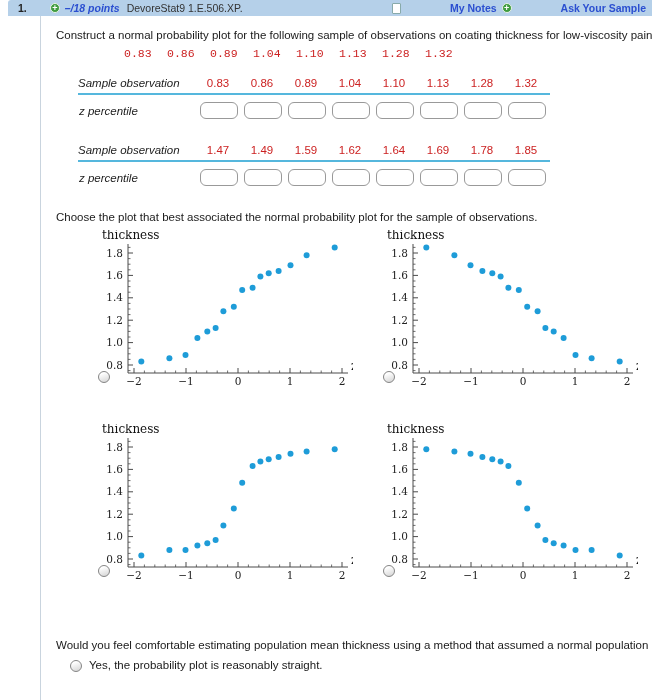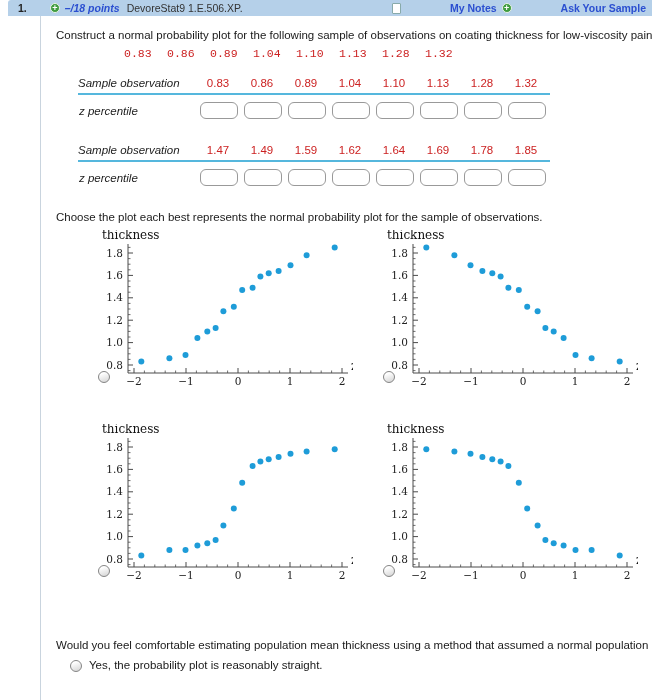--- a/index.html
+++ b/index.html
@@ -128,21 +128,21 @@
         <span class="tcell"><input class="ansbox" style=""></span>
         <span class="tcell"><input class="ansbox" style=""></span>
         <span class="tcell"><input class="ansbox" style=""></span>
         <span class="tcell"><input class="ansbox" style=""></span>
         <span class="tcell"><input class="ansbox" style=""></span>
         <span class="tcell"><input class="ansbox" style=""></span>
         <span class="tcell"><input class="ansbox" style=""></span>
     </div>
   </div>
 
-  <p class="ptext choose">Choose the plot each best represents the normal probability plot for the sample of observations.</p>
+  <p class="ptext choose">Choose the plot that best associated the normal probability plot for the sample of observations.</p>
 
   <div class="plots-grid">
     <figure class="plot-cell">
       <svg width="285" height="158" viewBox="0 0 285 158">
           <path d="M60 14 V143 H280" fill="none" stroke="#4a4a4a" stroke-width="1"></path>
           <line x1="60" y1="140.6" x2="62.5" y2="140.6" stroke="#4a4a4a" stroke-width="0.8"></line>
           <line x1="60" y1="135" x2="65" y2="135" stroke="#4a4a4a" stroke-width="1"></line>
           <line x1="60" y1="129.4" x2="62.5" y2="129.4" stroke="#4a4a4a" stroke-width="0.8"></line>
           <line x1="60" y1="123.8" x2="62.5" y2="123.8" stroke="#4a4a4a" stroke-width="0.8"></line>
           <line x1="60" y1="118.19999999999999" x2="62.5" y2="118.19999999999999" stroke="#4a4a4a" stroke-width="0.8"></line>

